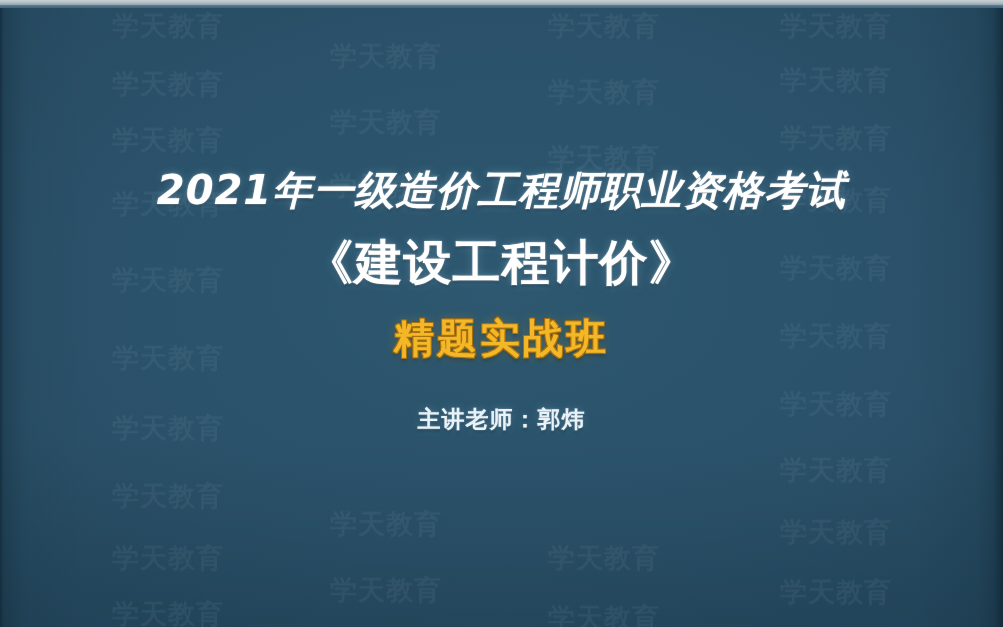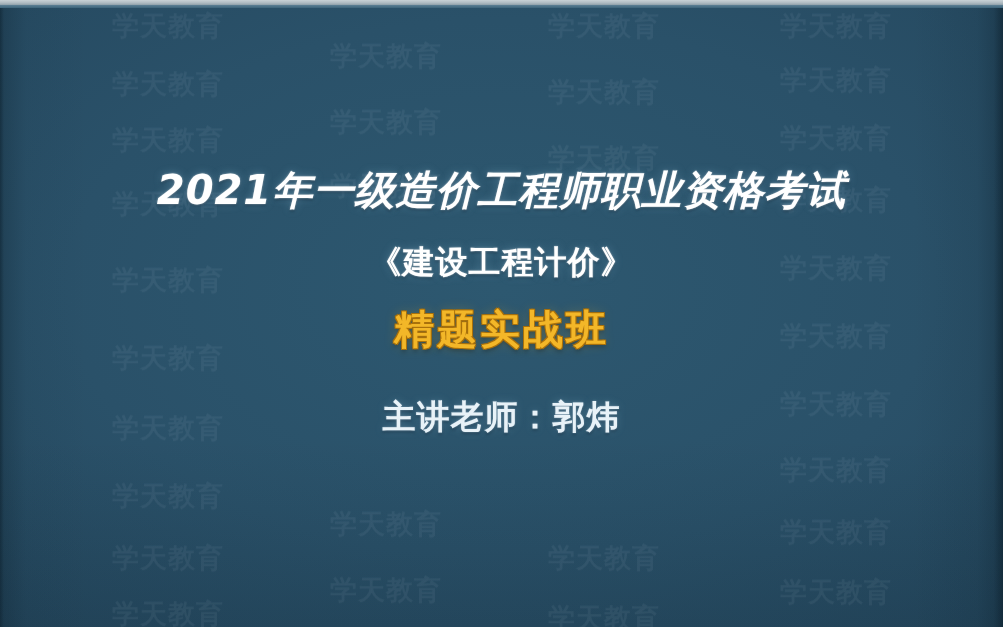--- a/index.html
+++ b/index.html
@@ -128,24 +128,24 @@
   }
 
   .line-title {
     font-size: 40px;
     letter-spacing: 1px;
     line-height: 1.22;
     font-style: italic;
   }
 
   .line-subject {
-    font-size: 32px;
+    font-size: 48px;
     letter-spacing: 1px;
     line-height: 1.22;
-    margin-top: 28px;
+    margin-top: 18px;
   }
 
   .line-course {
     margin-top: 20px;
     font-family: "DejaVu Sans", "Liberation Sans", sans-serif;
     font-weight: 700;
     font-size: 40px;
     letter-spacing: 3px;
     color: #f3b728;
     text-align: center;
@@ -157,21 +157,21 @@
       1px -1px 0 #a8700c,
      -1px -1px 0 #a8700c,
       0 0 12px rgba(243,183,40,0.30),
       0 3px 4px rgba(10,30,45,0.50);
   }
 
   .line-teacher {
     margin-top: 38px;
     font-family: "DejaVu Sans", "Liberation Sans", sans-serif;
     font-weight: 700;
-    font-size: 33px;
+    font-size: 23px;
     letter-spacing: 1px;
     color: #e8f2f8;
     text-align: center;
     white-space: nowrap;
     text-shadow:
       0 0 2px rgba(220,240,255,0.45),
       0 0 8px rgba(150,200,230,0.28),
       0 2px 3px rgba(10,30,45,0.50);
   }
 </style>

